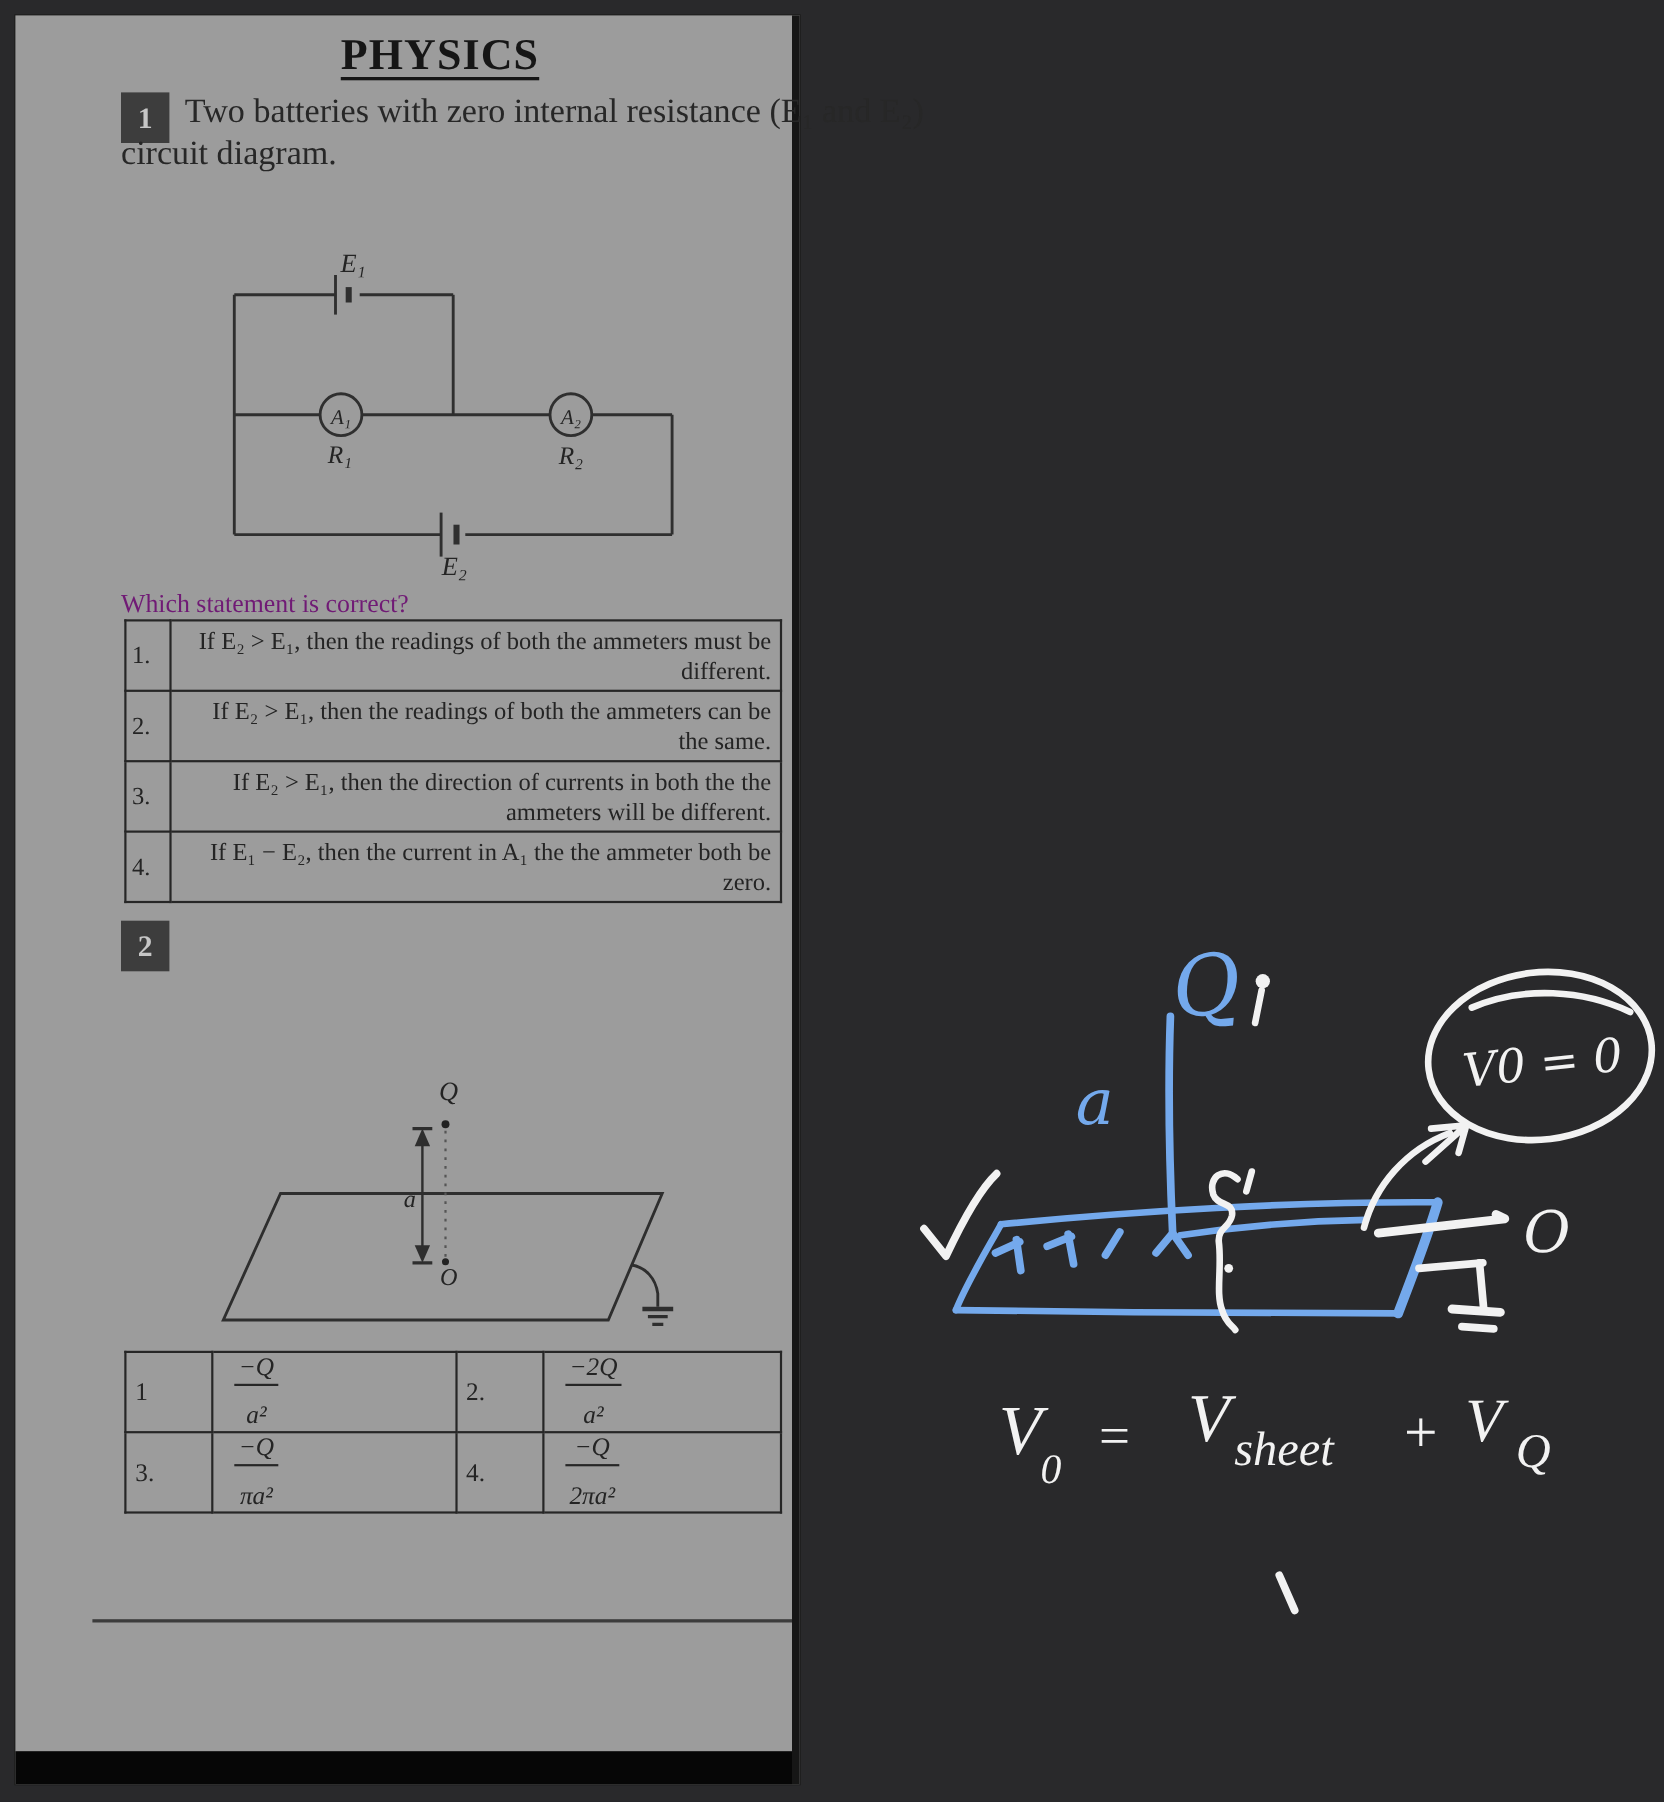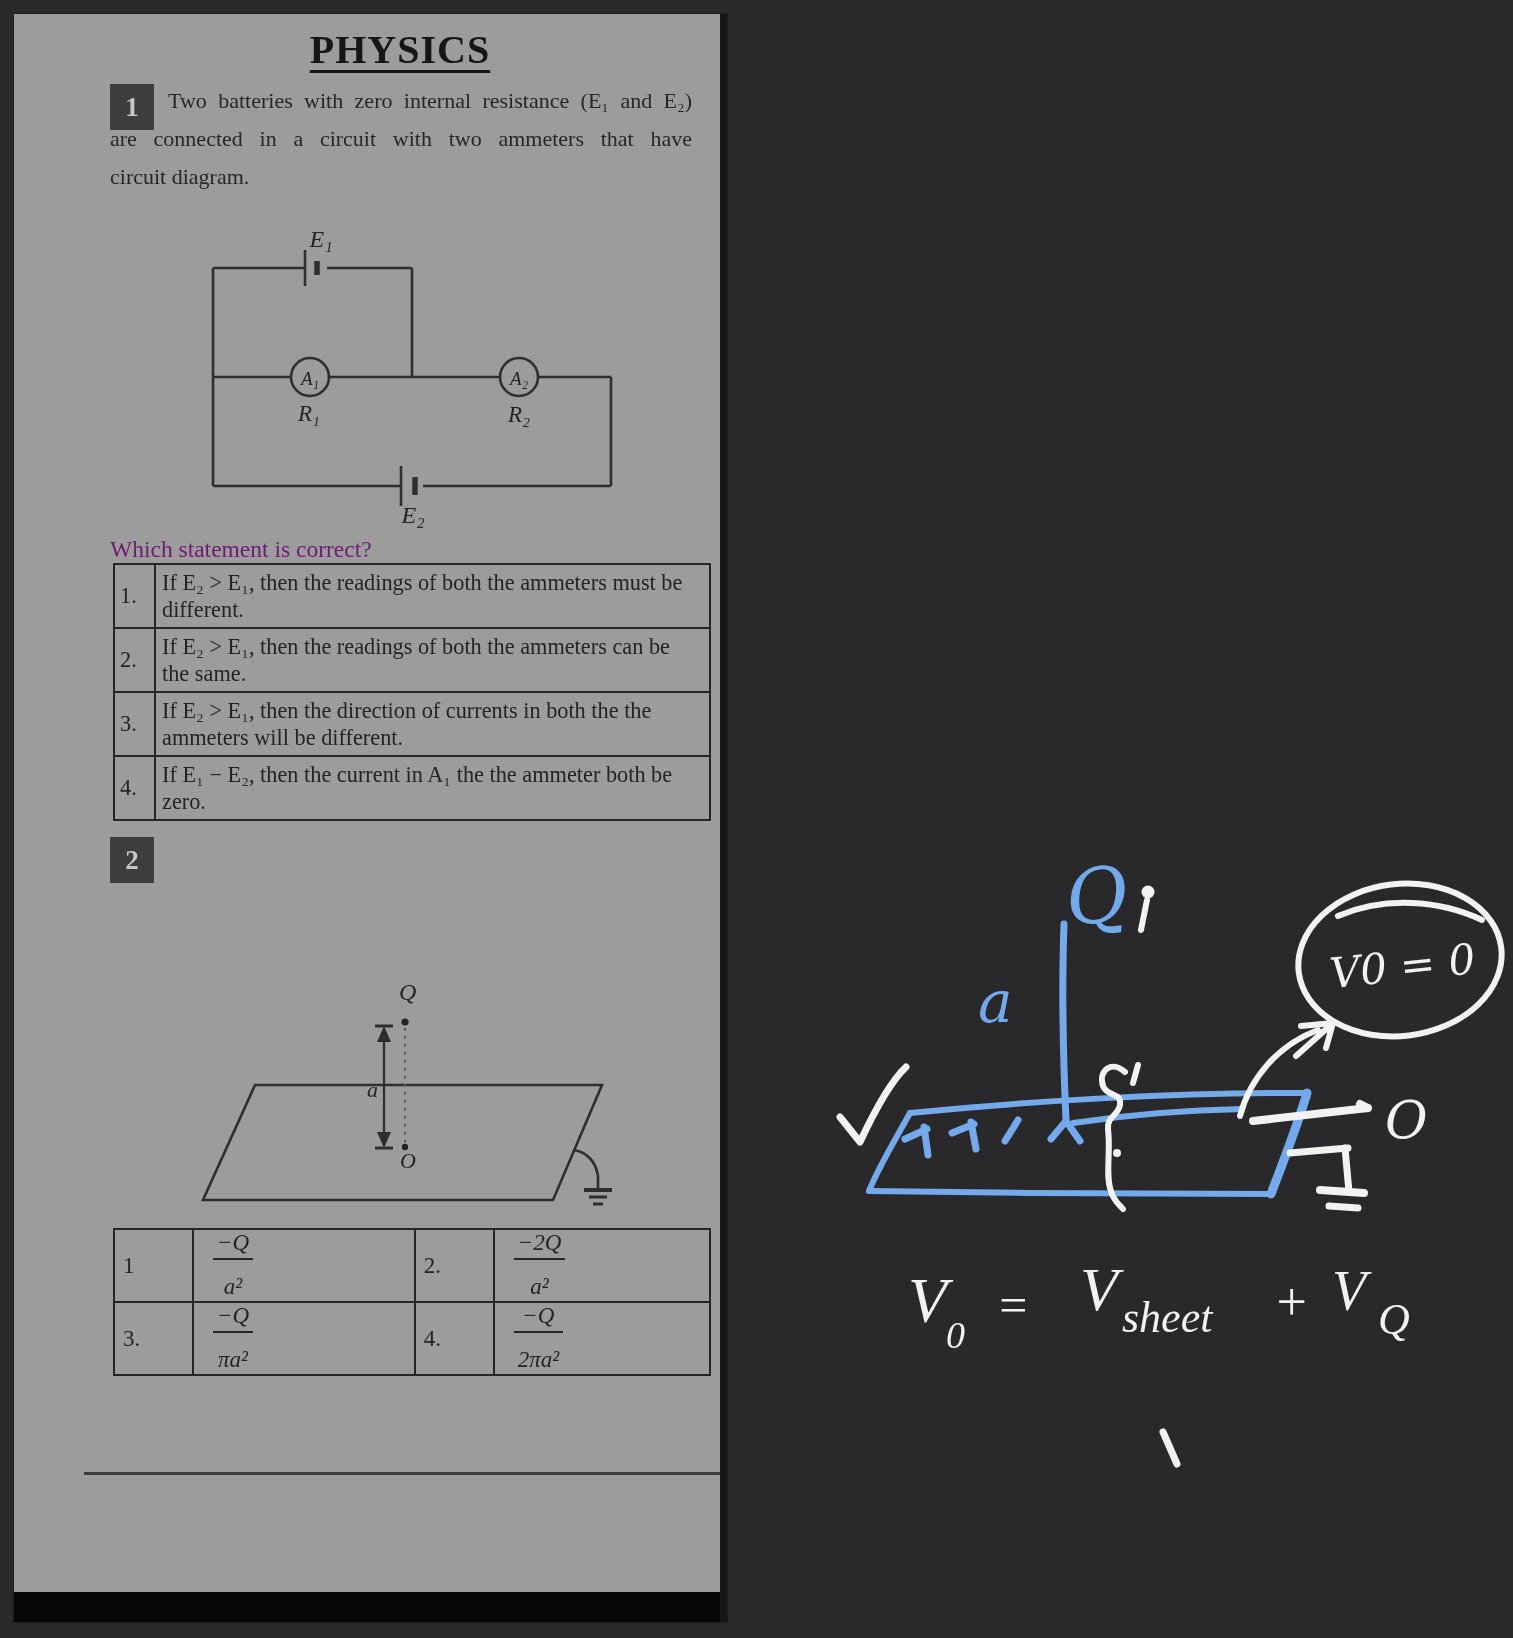--- a/index.html
+++ b/index.html
@@ -8,32 +8,32 @@
   .page{position:absolute;left:14px;top:14px;width:706px;height:1608px;background:#9c9c9c;
         border-right:7px solid #161616;box-shadow:0 0 0 1px #1d1d1d;}
   .page-bottom-bar{position:absolute;left:0;bottom:0;width:100%;height:30px;background:#060606;}
   .doc-title{position:absolute;left:96px;top:12px;width:580px;text-align:center;
              font-size:40px;font-weight:bold;letter-spacing:1px;color:#161616;
              text-decoration:underline;text-decoration-thickness:3px;text-underline-offset:7px;}
   .q-badge{position:absolute;width:44px;height:46px;background:#3d3d3d;color:#c6c6c6;
            display:flex;align-items:center;justify-content:center;font-size:27px;font-weight:bold;}
   .badge-1{left:96px;top:70px;}
   .badge-2{left:96px;top:823px;}
-  .para{position:absolute;width:582px;font-size:22px;line-height:38px;color:#272727;}
+  .para{position:absolute;width:582px;font-size:31px;line-height:38px;color:#272727;}
   .para-1{left:96px;top:68px;}
   .para-2{left:96px;top:821px;}
   .jline{text-align:justify;text-align-last:justify;white-space:nowrap;}
   .jline.first{padding-left:58px;}
   .jline.last{text-align-last:left;white-space:normal;}
   .stmt-header{position:absolute;left:96px;top:522px;font-size:23.5px;color:#701a75;}
   table.stmt{position:absolute;left:99px;top:549px;width:598px;border-collapse:collapse;
              font-size:22.3px;line-height:27.5px;color:#242424;}
   table.stmt td{border:2.4px solid #262626;padding:2px 8px 2px 6px;}
   table.stmt td.num{width:26px;vertical-align:middle;padding-left:5px;}
-  table.stmt td.txt{height:58px;}
+  table.stmt td.txt{height:58px;text-align:right;}
   table.opts{position:absolute;left:99px;top:1214px;width:598px;border-collapse:collapse;
              font-size:23px;color:#242424;}
   table.opts td{border:2.4px solid #262626;height:66px;vertical-align:middle;}
   table.opts td.num{width:70px;padding-left:8px;}
   table.opts td.fcell{width:224px;}
   table.opts td.fcell2{width:218px;}
   .frac{display:inline-block;text-align:center;margin-left:18px;line-height:1.08;font-style:italic;}
   .frac .nline{display:block;padding:0 4px;}
   .frac .bar{display:block;height:2.4px;background:#262626;margin:2px 0 1px 0;}
   .frac .dline{display:block;padding:0 4px;margin-top:15px;}
@@ -46,21 +46,20 @@
 
 <div class="stage">
 
   <div class="page">
 
     <div class="doc-title">PHYSICS</div>
 
     <div class="q-badge badge-1">1</div>
     <div class="para para-1">
       <div class="jline first">Two batteries with zero internal resistance (E₁ and E₂)</div>
-      <div class="jline">are connected in a circuit with two ammeters that have</div>
       <div class="jline last">circuit diagram.</div>
     </div>
 
     <svg style="position:absolute;left:191px;top:211px;" width="420" height="305" viewBox="0 0 420 305">
       <g stroke="#2f2f2f" stroke-width="2.6" fill="none">
         <path d="M8,43 H100 M122,43 H207"></path>
         <path d="M100,25 V61"></path>
         <path d="M112,36 V50" stroke-width="5.5"></path>
         <path d="M8,43 V261"></path>
         <path d="M207,43 V152"></path>

